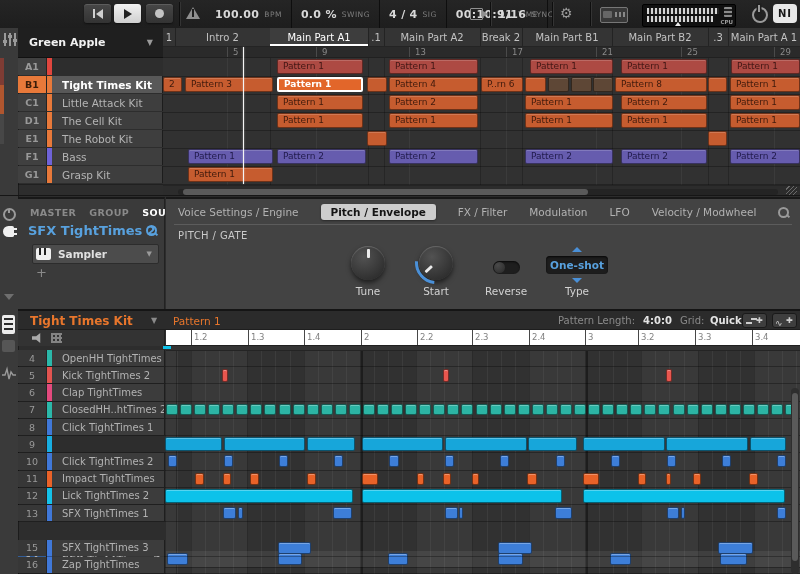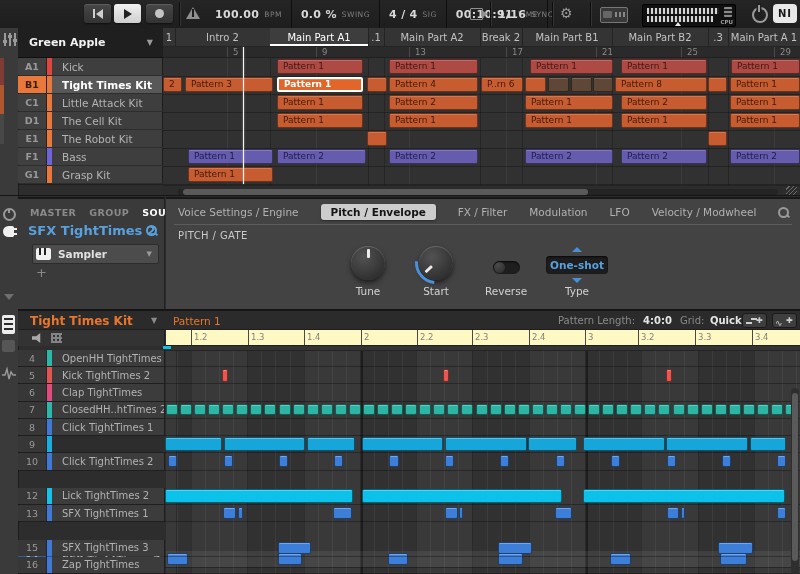--- a/index.html
+++ b/index.html
@@ -131,21 +131,21 @@
   #pat-name{position:absolute;left:155px;top:4px;font-size:10.5px;color:#e8762c;}
   #pat-hdr .rlabel{position:absolute;top:4px;font-size:10px;color:#8a8a8a;}
   #pat-hdr .rvalue{position:absolute;top:4px;font-size:10px;font-weight:bold;color:#e4e4e4;}
   .hdr-icbtn{position:absolute;top:2px;width:25px;height:15px;background:#3e3e3e;border-radius:3px;border:1px solid #1a1a1a;box-sizing:border-box;}
   .hdr-icbtn .steps{position:absolute;left:3px;top:8px;width:6px;height:2px;background:#cfcfcf;box-shadow:5px -4px 0 #cfcfcf;}
   .hdr-icbtn .plus{position:absolute;right:3px;top:2px;font-size:8px;color:#cfcfcf;font-weight:bold;}
   .hdr-icbtn .wav{position:absolute;left:2px;top:4px;font-size:9px;color:#cfcfcf;letter-spacing:-1px;}
   #pat-subhdr{position:absolute;left:18px;top:330px;width:147px;height:16px;background:#333;border-right:1px solid #222;box-sizing:border-box;}
   #spk-ic{position:absolute;left:14px;top:3px;width:11px;height:10px;background:#aaa;clip-path:polygon(0 32%,38% 32%,75% 0,75% 100%,38% 68%,0 68%);}
   #grid-ic{position:absolute;left:33px;top:3px;width:11px;height:10px;background:repeating-linear-gradient(90deg,#999 0 2px,transparent 2px 4px),repeating-linear-gradient(#999 0 2px,transparent 2px 4px);opacity:.8;}
-  #pat-ruler{position:absolute;left:166px;top:330px;width:634px;height:16px;background:#fef9c3;border-bottom:1px solid #202020;box-sizing:border-box;}
+  #pat-ruler{position:absolute;left:166px;top:330px;width:634px;height:16px;background:#ffffff;border-bottom:1px solid #202020;box-sizing:border-box;}
   .pattick{position:absolute;top:0;width:1px;height:15px;background:#484848;}
   .patnum{position:absolute;top:2px;font-size:8.5px;color:#808080;}
   #pat-grid-bg{position:absolute;left:166px;top:346px;width:634px;height:228px;background:#343434;}
   #pat-grid-bg .shade{position:absolute;inset:0;
      background:repeating-linear-gradient(90deg,rgba(255,255,255,.025) 0 56.3px,rgba(0,0,0,.05) 56.3px 112.6px);
      background-position:25px 0;}
   #pat-grid-bg .lines16{position:absolute;inset:0;
      background:repeating-linear-gradient(90deg,rgba(255,255,255,.05) 0 1px,transparent 1px 14.07px);
      background-position:11px 0;}
   #pat-grid-bg .linesbeat{position:absolute;inset:0;
@@ -314,21 +314,20 @@
       <div class="vline" style="left: 317px; background: rgb(38, 38, 38);"></div>
       <div class="vline" style="left: 359px; background: rgb(38, 38, 38);"></div>
       <div class="vline" style="left: 449px; background: rgb(38, 38, 38);"></div>
       <div class="vline" style="left: 545px; background: rgb(38, 38, 38);"></div>
       <div class="vline" style="left: 565px; background: rgb(38, 38, 38);"></div>
     </div>
   <div id="arr-rows">
       <div class="arr-row" style="top: 0px;">
         <div class="numcell">A1</div>
         <div class="strip" style="background: rgb(224, 70, 62);"></div>
-        <div class="gname">Kick</div>
         <div class="clip v-red" style="left: 259px; width: 86px;">
           <span>Pattern 1</span>
         </div>
         <div class="clip v-red" style="left: 371px; width: 89px;">
           <span>Pattern 1</span>
         </div>
         <div class="clip v-red" style="left: 512px; width: 83px;">
           <span>Pattern 1</span>
         </div>
         <div class="clip v-red" style="left: 603px; width: 86px;">
@@ -676,20 +675,39 @@
         <div class="note" style="left: 316px; width: 9px; height: 12px; top: 2.11538px; background: rgb(61, 126, 216);"></div>
         <div class="note" style="left: 371px; width: 10px; height: 12px; top: 2.11538px; background: rgb(61, 126, 216);"></div>
         <div class="note" style="left: 427px; width: 9px; height: 12px; top: 2.11538px; background: rgb(61, 126, 216);"></div>
         <div class="note" style="left: 482px; width: 9px; height: 12px; top: 2.11538px; background: rgb(61, 126, 216);"></div>
         <div class="note" style="left: 538px; width: 9px; height: 12px; top: 2.11538px; background: rgb(61, 126, 216);"></div>
         <div class="note" style="left: 593px; width: 9px; height: 12px; top: 2.11538px; background: rgb(61, 126, 216);"></div>
         <div class="note" style="left: 649px; width: 9px; height: 12px; top: 2.11538px; background: rgb(61, 126, 216);"></div>
         <div class="note" style="left: 704px; width: 9px; height: 12px; top: 2.11538px; background: rgb(61, 126, 216);"></div>
         <div class="note" style="left: 759px; width: 9px; height: 12px; top: 2.11538px; background: rgb(61, 126, 216);"></div>
       </div>
+      <div class="trk" style="top: 120.615px; height: 17.2308px;">
+        <div class="numcell">11</div>
+        <div class="strip" style="background: rgb(234, 98, 40);"></div>
+        <div class="tname">Impact TightTimes</div>
+        <div class="note" style="left: 177px; width: 9px; height: 12px; top: 2.11538px; background: rgb(232, 98, 40);"></div>
+        <div class="note" style="left: 205px; width: 8px; height: 12px; top: 2.11538px; background: rgb(232, 98, 40);"></div>
+        <div class="note" style="left: 232px; width: 9px; height: 12px; top: 2.11538px; background: rgb(232, 98, 40);"></div>
+        <div class="note" style="left: 289px; width: 9px; height: 12px; top: 2.11538px; background: rgb(232, 98, 40);"></div>
+        <div class="note" style="left: 344px; width: 16px; height: 12px; top: 2.11538px; background: rgb(232, 98, 40);"></div>
+        <div class="note" style="left: 399px; width: 7px; height: 12px; top: 2.11538px; background: rgb(232, 98, 40);"></div>
+        <div class="note" style="left: 425px; width: 8px; height: 12px; top: 2.11538px; background: rgb(232, 98, 40);"></div>
+        <div class="note" style="left: 454px; width: 7px; height: 12px; top: 2.11538px; background: rgb(232, 98, 40);"></div>
+        <div class="note" style="left: 509px; width: 10px; height: 12px; top: 2.11538px; background: rgb(232, 98, 40);"></div>
+        <div class="note" style="left: 565px; width: 16px; height: 12px; top: 2.11538px; background: rgb(232, 98, 40);"></div>
+        <div class="note" style="left: 620px; width: 8px; height: 12px; top: 2.11538px; background: rgb(232, 98, 40);"></div>
+        <div class="note" style="left: 648px; width: 5px; height: 12px; top: 2.11538px; background: rgb(232, 98, 40);"></div>
+        <div class="note" style="left: 675px; width: 8px; height: 12px; top: 2.11538px; background: rgb(232, 98, 40);"></div>
+        <div class="note" style="left: 731px; width: 9px; height: 12px; top: 2.11538px; background: rgb(232, 98, 40);"></div>
+      </div>
       <div class="trk" style="top: 137.846px; height: 17.2308px;">
         <div class="numcell">12</div>
         <div class="strip" style="background: rgb(20, 194, 234);"></div>
         <div class="tname">Lick TightTimes 2</div>
         <div class="note" style="left: 147px; width: 188px; height: 14px; top: 1.11538px; background: rgb(12, 194, 234);"></div>
         <div class="note" style="left: 344px; width: 200px; height: 14px; top: 1.11538px; background: rgb(12, 194, 234);"></div>
         <div class="note" style="left: 565px; width: 202px; height: 14px; top: 1.11538px; background: rgb(12, 194, 234);"></div>
       </div>
       <div class="trk" style="top: 155.077px; height: 17.2308px;">
         <div class="numcell">13</div>

